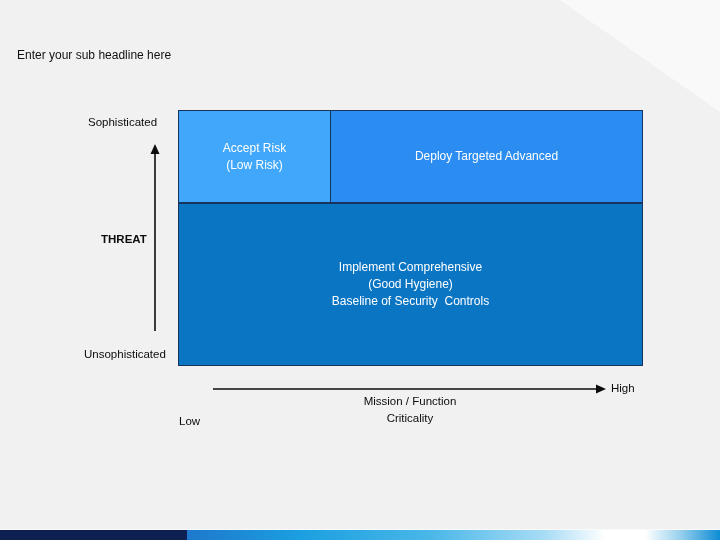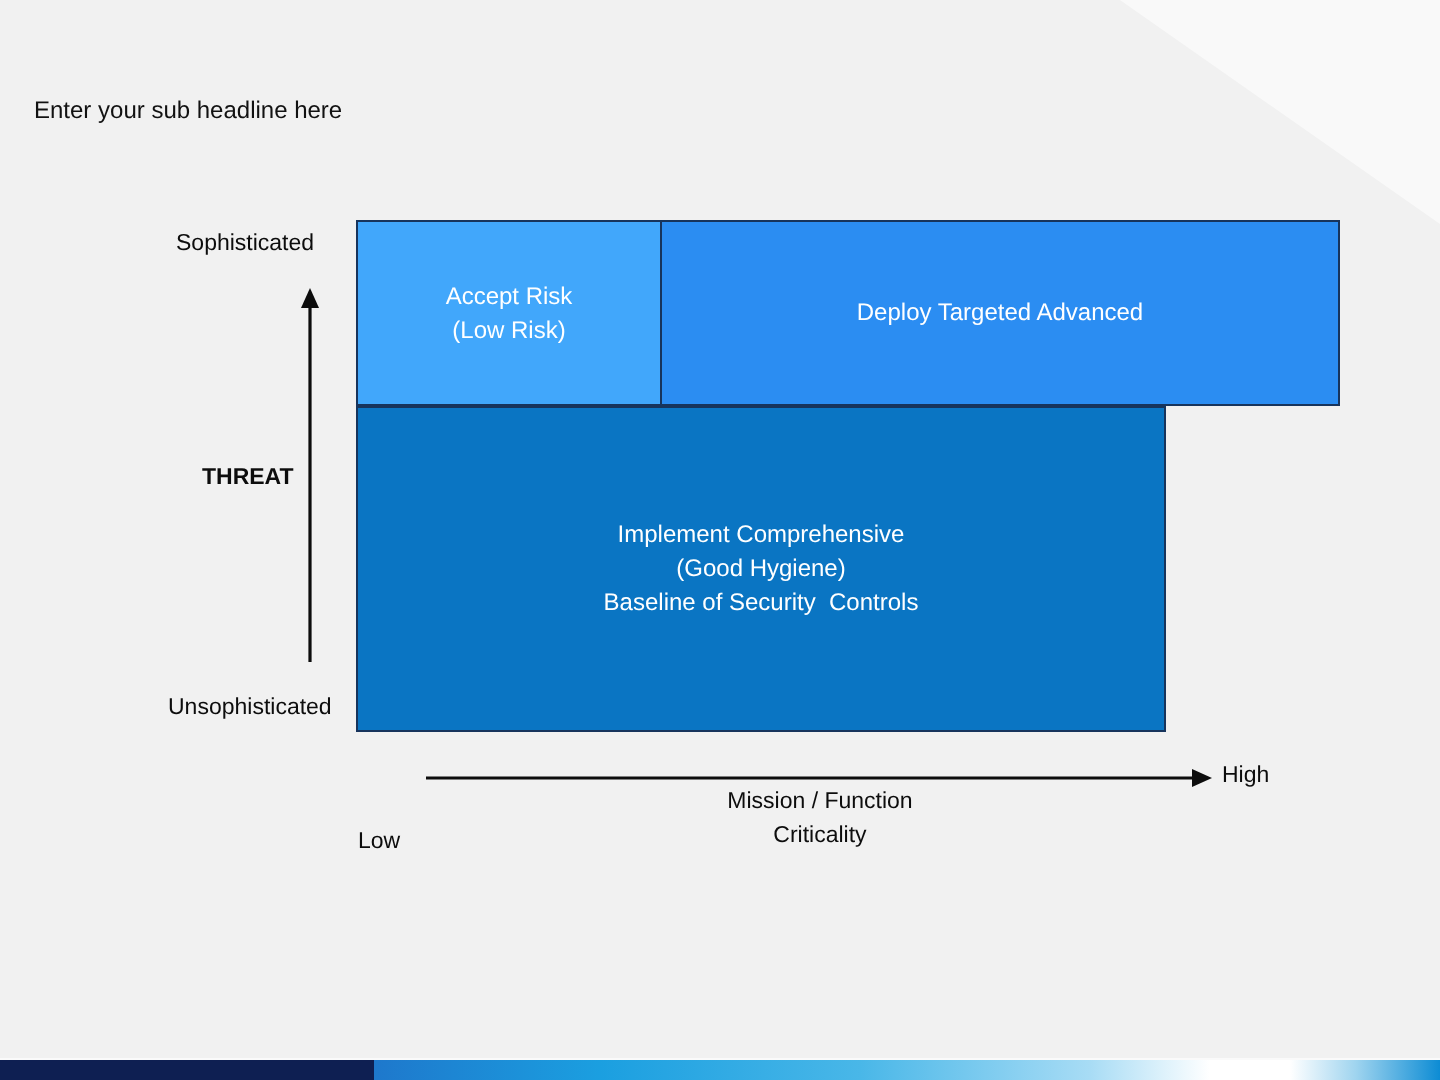--- a/index.html
+++ b/index.html
@@ -19,22 +19,22 @@
   .subtitle{
     position:absolute;left:17px;top:48px;
     font-size:12px;color:#121212;
   }
   .cell{
     position:absolute;box-sizing:border-box;border:1px solid #17345c;
     display:flex;align-items:center;justify-content:center;
     color:#ffffff;font-size:12px;line-height:17px;text-align:center;
   }
   .cell-tl{left:178px;top:110px;width:153px;height:93px;}
-  .cell-tr{left:330px;top:110px;width:340px;height:93px;}
-  .cell-bottom{left:178px;top:203px;width:405px;height:163px;}
+  .cell-tr{left:330px;top:110px;width:313px;height:93px;}
+  .cell-bottom{left:178px;top:203px;width:465px;height:163px;}
   .cell-line{display:block;white-space:pre-wrap;}
   .axis-label{
     position:absolute;font-size:11.5px;color:#0d0d0d;white-space:nowrap;
   }
   .lbl-sophisticated{left:88px;top:116px;}
   .lbl-threat{left:101px;top:233px;font-weight:700;}
   .lbl-unsophisticated{left:84px;top:348px;}
   .lbl-low{left:179px;top:367px;margin-top:48px;}
   .lbl-high{left:611px;top:382px;}
   .x-axis-title{

